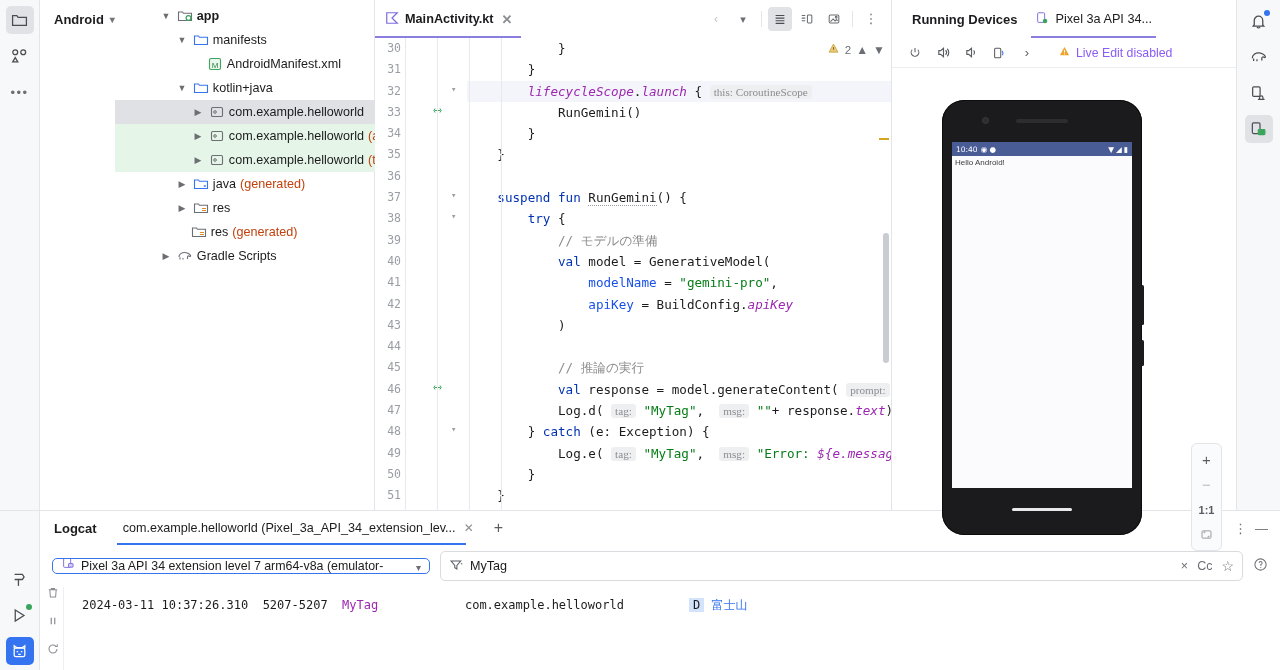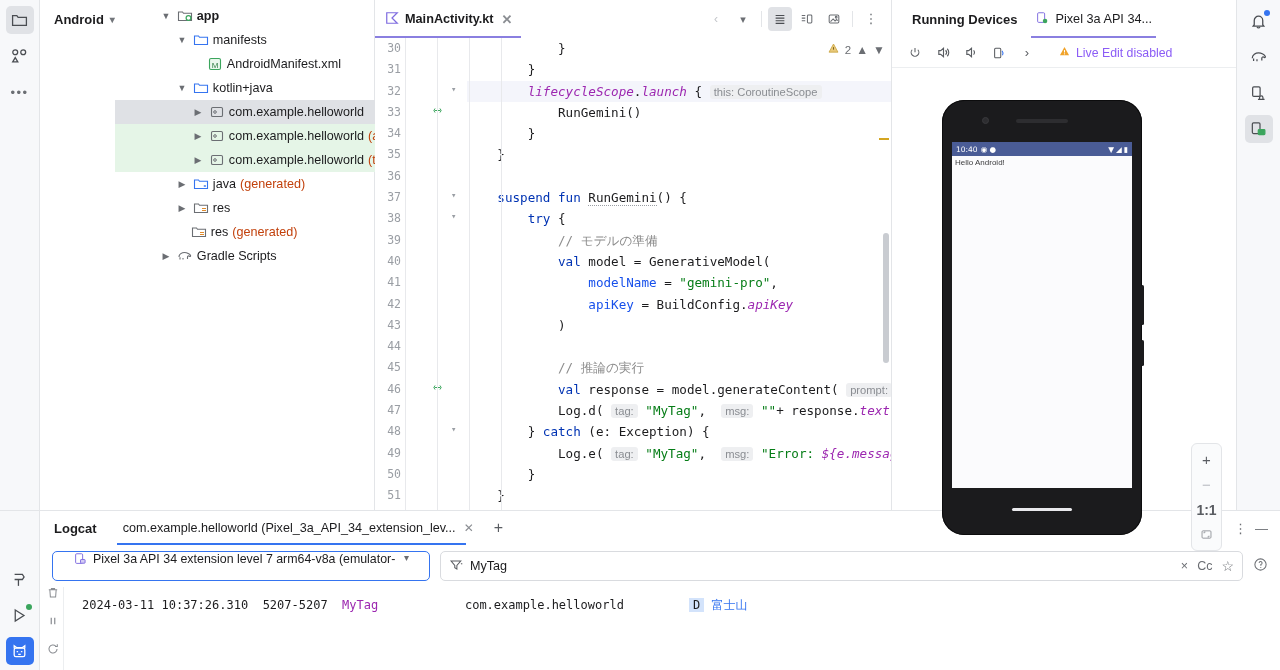--- a/index.html
+++ b/index.html
@@ -87,21 +87,21 @@
   .cl.hl { background:#f4f5fb; }
   .indentguide { position:absolute; top:0; bottom:0; width:1px; background:#e8e9ec; }
 
   .k  { color:#0033b3; }           
   .kp { color:#9c27b0; font-style:italic; } 
   .fn { color:#1750eb; }
   .s  { color:#067d17; }           
   .cm { color:#8c8c8c; }           
   .hint {
     background:#eeeff1; color:#8a8d92; font-size:11.2px;
-    border-radius:3px; padding:1px 4px; font-family:Liberation Sans, sans-serif;
+    border-radius:3px; padding:1px 4px; font-family:Liberation Serif, serif;
   }
   .wavy { border-bottom:1px dotted #9a9ea4; }
 
   .inspect {
     position:absolute; right:6px; top:4px; display:flex; align-items:center; gap:5px;
     font-size:11.5px; color:#6b6e73;
   }
   .warncount { color:#6b6e73; }
 
   .vscroll {
@@ -147,21 +147,21 @@
   .sidebtn { position:absolute; right:-2px; top:185px; width:3px; height:40px; background:#1b1b1d; border-radius:2px;}
   .sidebtn2 { position:absolute; right:-2px; top:240px; width:3px; height:26px; background:#1b1b1d; border-radius:2px;}
 
   .zoomctl {
     position:absolute; right:14px; top:375px; width:31px;
     background:#fafbfc; border:1px solid #e3e5e8; border-radius:6px;
     display:flex; flex-direction:column; align-items:center; padding:3px 0;
   }
   .zbtn { width:25px; height:25px; display:flex; align-items:center; justify-content:center;
           color:#5a5d62; font-size:15px; }
-  .zbtn.small { font-size:14px; font-weight:bold; }
+  .zbtn.small { font-size:11px; font-weight:bold; }
 
   
   .rightstrip {
     width:44px; flex:none; background:#f7f8fa; border-left:1px solid #e3e5e8;
     display:flex; flex-direction:column; align-items:center;
   }
 
   
   .logcat { height:160px; width:1280px; display:flex; background:#fff; border-top:1px solid #e3e5e8; }
   .lc-strip { width:40px; flex:none; background:#f7f8fa; border-right:1px solid #e3e5e8;
@@ -170,22 +170,22 @@
   .lc-tabs { height:34px; display:flex; align-items:center; padding-left:14px; gap:4px; }
   .lc-title { font-weight:bold; font-size:13px; padding-right:16px; }
   .lc-tab { height:34px; display:flex; align-items:center; gap:8px; padding:0 6px;
             font-size:12.6px; position:relative; white-space:nowrap; }
   .lc-tab:after { content:""; position:absolute; left:0; right:14px; bottom:0; height:2.5px; background:#3574f0; }
   .lc-plus { margin-left:10px; color:#5a5d62; font-size:16px; }
   .lc-right { margin-left:auto; display:flex; align-items:center; gap:8px; padding-right:12px; color:#6b6e73; }
 
   .lc-toolbar { height:42px; display:flex; align-items:center; gap:10px; padding:0 12px; }
   .devsel {
-    height:30px; min-width:378px; border:1.5px solid #3574f0; border-radius:5px;
-    display:flex; align-items:flex-start; gap:6px; padding:0 20px; font-size:12.4px;
+    height:16px; min-width:378px; border:1.5px solid #3574f0; border-radius:5px;
+    display:flex; align-items:flex-end; gap:6px; padding:0 8px; font-size:12.4px;
     background:#fff; overflow:hidden; white-space:nowrap;
   }
   .devsel .cv { margin-left:auto; color:#6b6e73; font-size:10px; }
   .filterbox {
     flex:1; height:30px; border:1px solid #d9dbdf; border-radius:5px; background:#fff;
     display:flex; align-items:center; gap:7px; padding:0 8px; font-size:12.6px;
   }
   .filterbox .fr { margin-left:auto; display:flex; align-items:center; gap:9px; color:#6b6e73; font-size:12.5px; }
   .help-ic { color:#6b6e73; }
 

